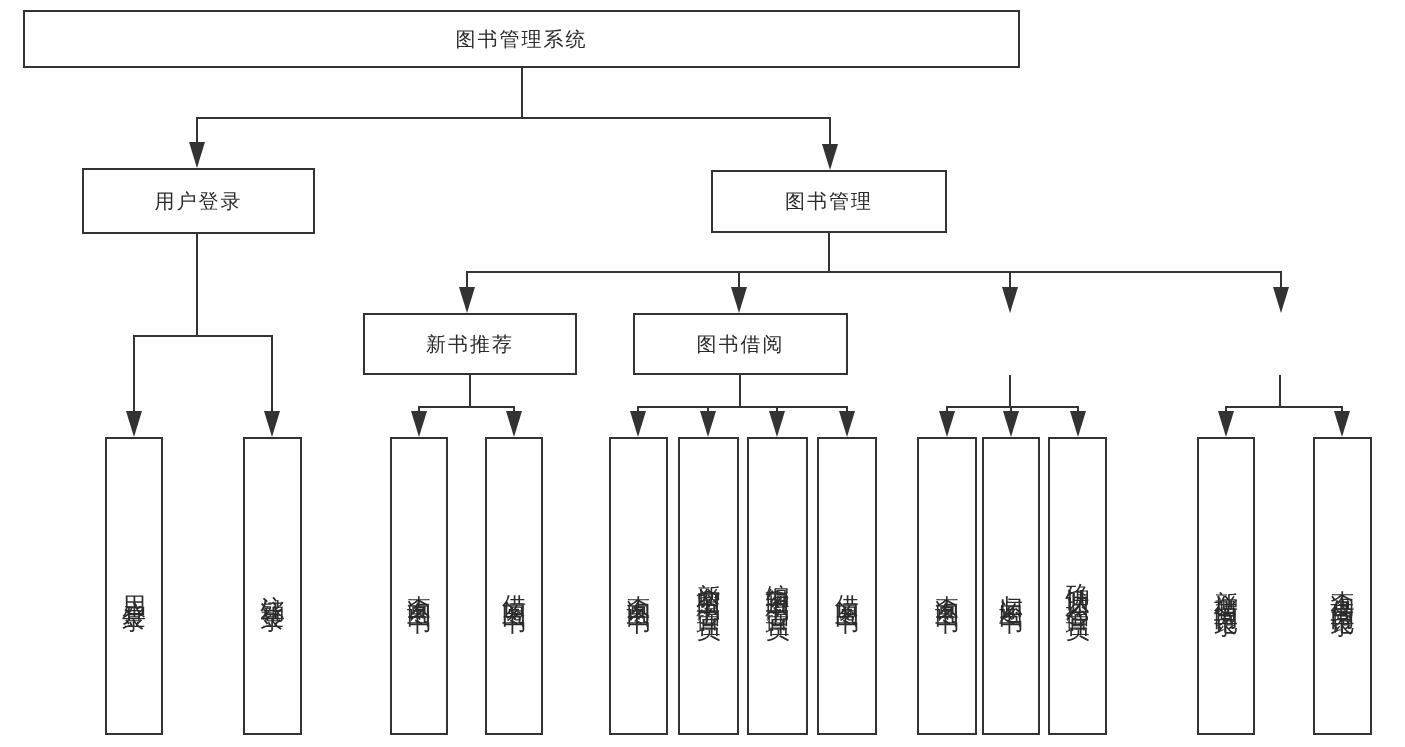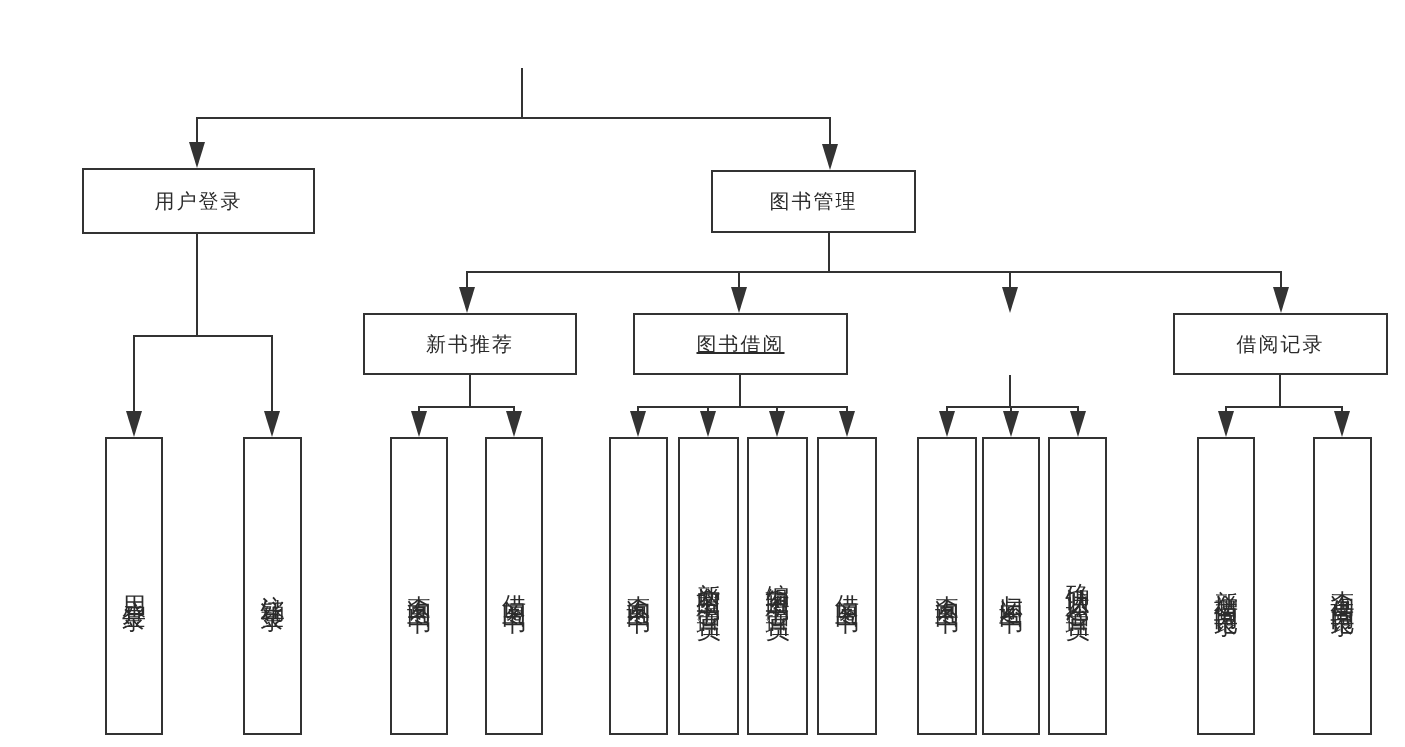--- a/index.html
+++ b/index.html
@@ -45,32 +45,35 @@
     color:rgba(150,150,150,0.9);
     z-index:10;
     white-space:nowrap;
   }
 </style>
 </head>
 <body>
 
 <div class="canvas">
 
+  <div class="box hbox" style="left:23px; top:10px; width:997px; height:58px;">
+    <span>图书管理系统</span>
+  </div>
 
   <div class="vline" style="left:521px; top:68px; height:49px;"></div>
   <div class="hline" style="left:197px; top:117px; width:634px;"></div>
   <div class="vline" style="left:196px; top:117px; height:28px;"></div>
   <div class="arrow" style="left:189px; top:142px;"></div>
   <div class="vline" style="left:829px; top:117px; height:28px;"></div>
   <div class="arrow" style="left:822px; top:144px;"></div>
 
   <div class="box hbox" style="left:82px; top:168px; width:233px; height:66px;">
     <span>用户登录</span>
   </div>
-  <div class="box hbox" style="left:711px; top:170px; width:205px; height:63px;font-family:Liberation Serif, serif;">
+  <div class="box hbox" style="left:711px; top:170px; width:236px; height:63px;font-family:Liberation Serif, serif;">
     <span>图书管理</span>
   </div>
 
   <div class="vline" style="left:196px; top:234px; height:101px;"></div>
   <div class="hline" style="left:134px; top:335px; width:139px;"></div>
   <div class="vline" style="left:133px; top:335px; height:78px;"></div>
   <div class="arrow" style="left:126px; top:411px;"></div>
   <div class="vline" style="left:271px; top:335px; height:78px;"></div>
   <div class="arrow" style="left:264px; top:411px;"></div>
 
@@ -81,25 +84,22 @@
   <div class="vline" style="left:738px; top:271px; height:18px;"></div>
   <div class="arrow" style="left:731px; top:287px;"></div>
   <div class="vline" style="left:1009px; top:271px; height:18px;"></div>
   <div class="arrow" style="left:1002px; top:287px;"></div>
   <div class="vline" style="left:1280px; top:271px; height:18px;"></div>
   <div class="arrow" style="left:1273px; top:287px;"></div>
 
   <div class="box hbox" style="left:363px; top:313px; width:214px; height:62px;">
     <span>新书推荐</span>
   </div>
-  <div class="box hbox" style="left:633px; top:313px; width:215px; height:62px;text-decoration:underline;">
+  <div class="box hbox" style="left:633px; top:313px; width:215px; height:62px;">
     <span>图书借阅</span>
-  </div>
-  <div class="box hbox" style="left:1173px; top:313px; width:215px; height:62px;">
-    <span>借阅记录</span>
   </div>
 
   <div class="vline" style="left:469px; top:375px; height:31px;"></div>
   <div class="hline" style="left:418px; top:406px; width:97px;"></div>
   <div class="vline" style="left:418px; top:406px; height:8px;"></div>
   <div class="arrow" style="left:411px; top:411px;"></div>
   <div class="vline" style="left:513px; top:406px; height:8px;"></div>
   <div class="arrow" style="left:506px; top:411px;"></div>
 
   <div class="vline" style="left:739px; top:375px; height:31px;"></div>

